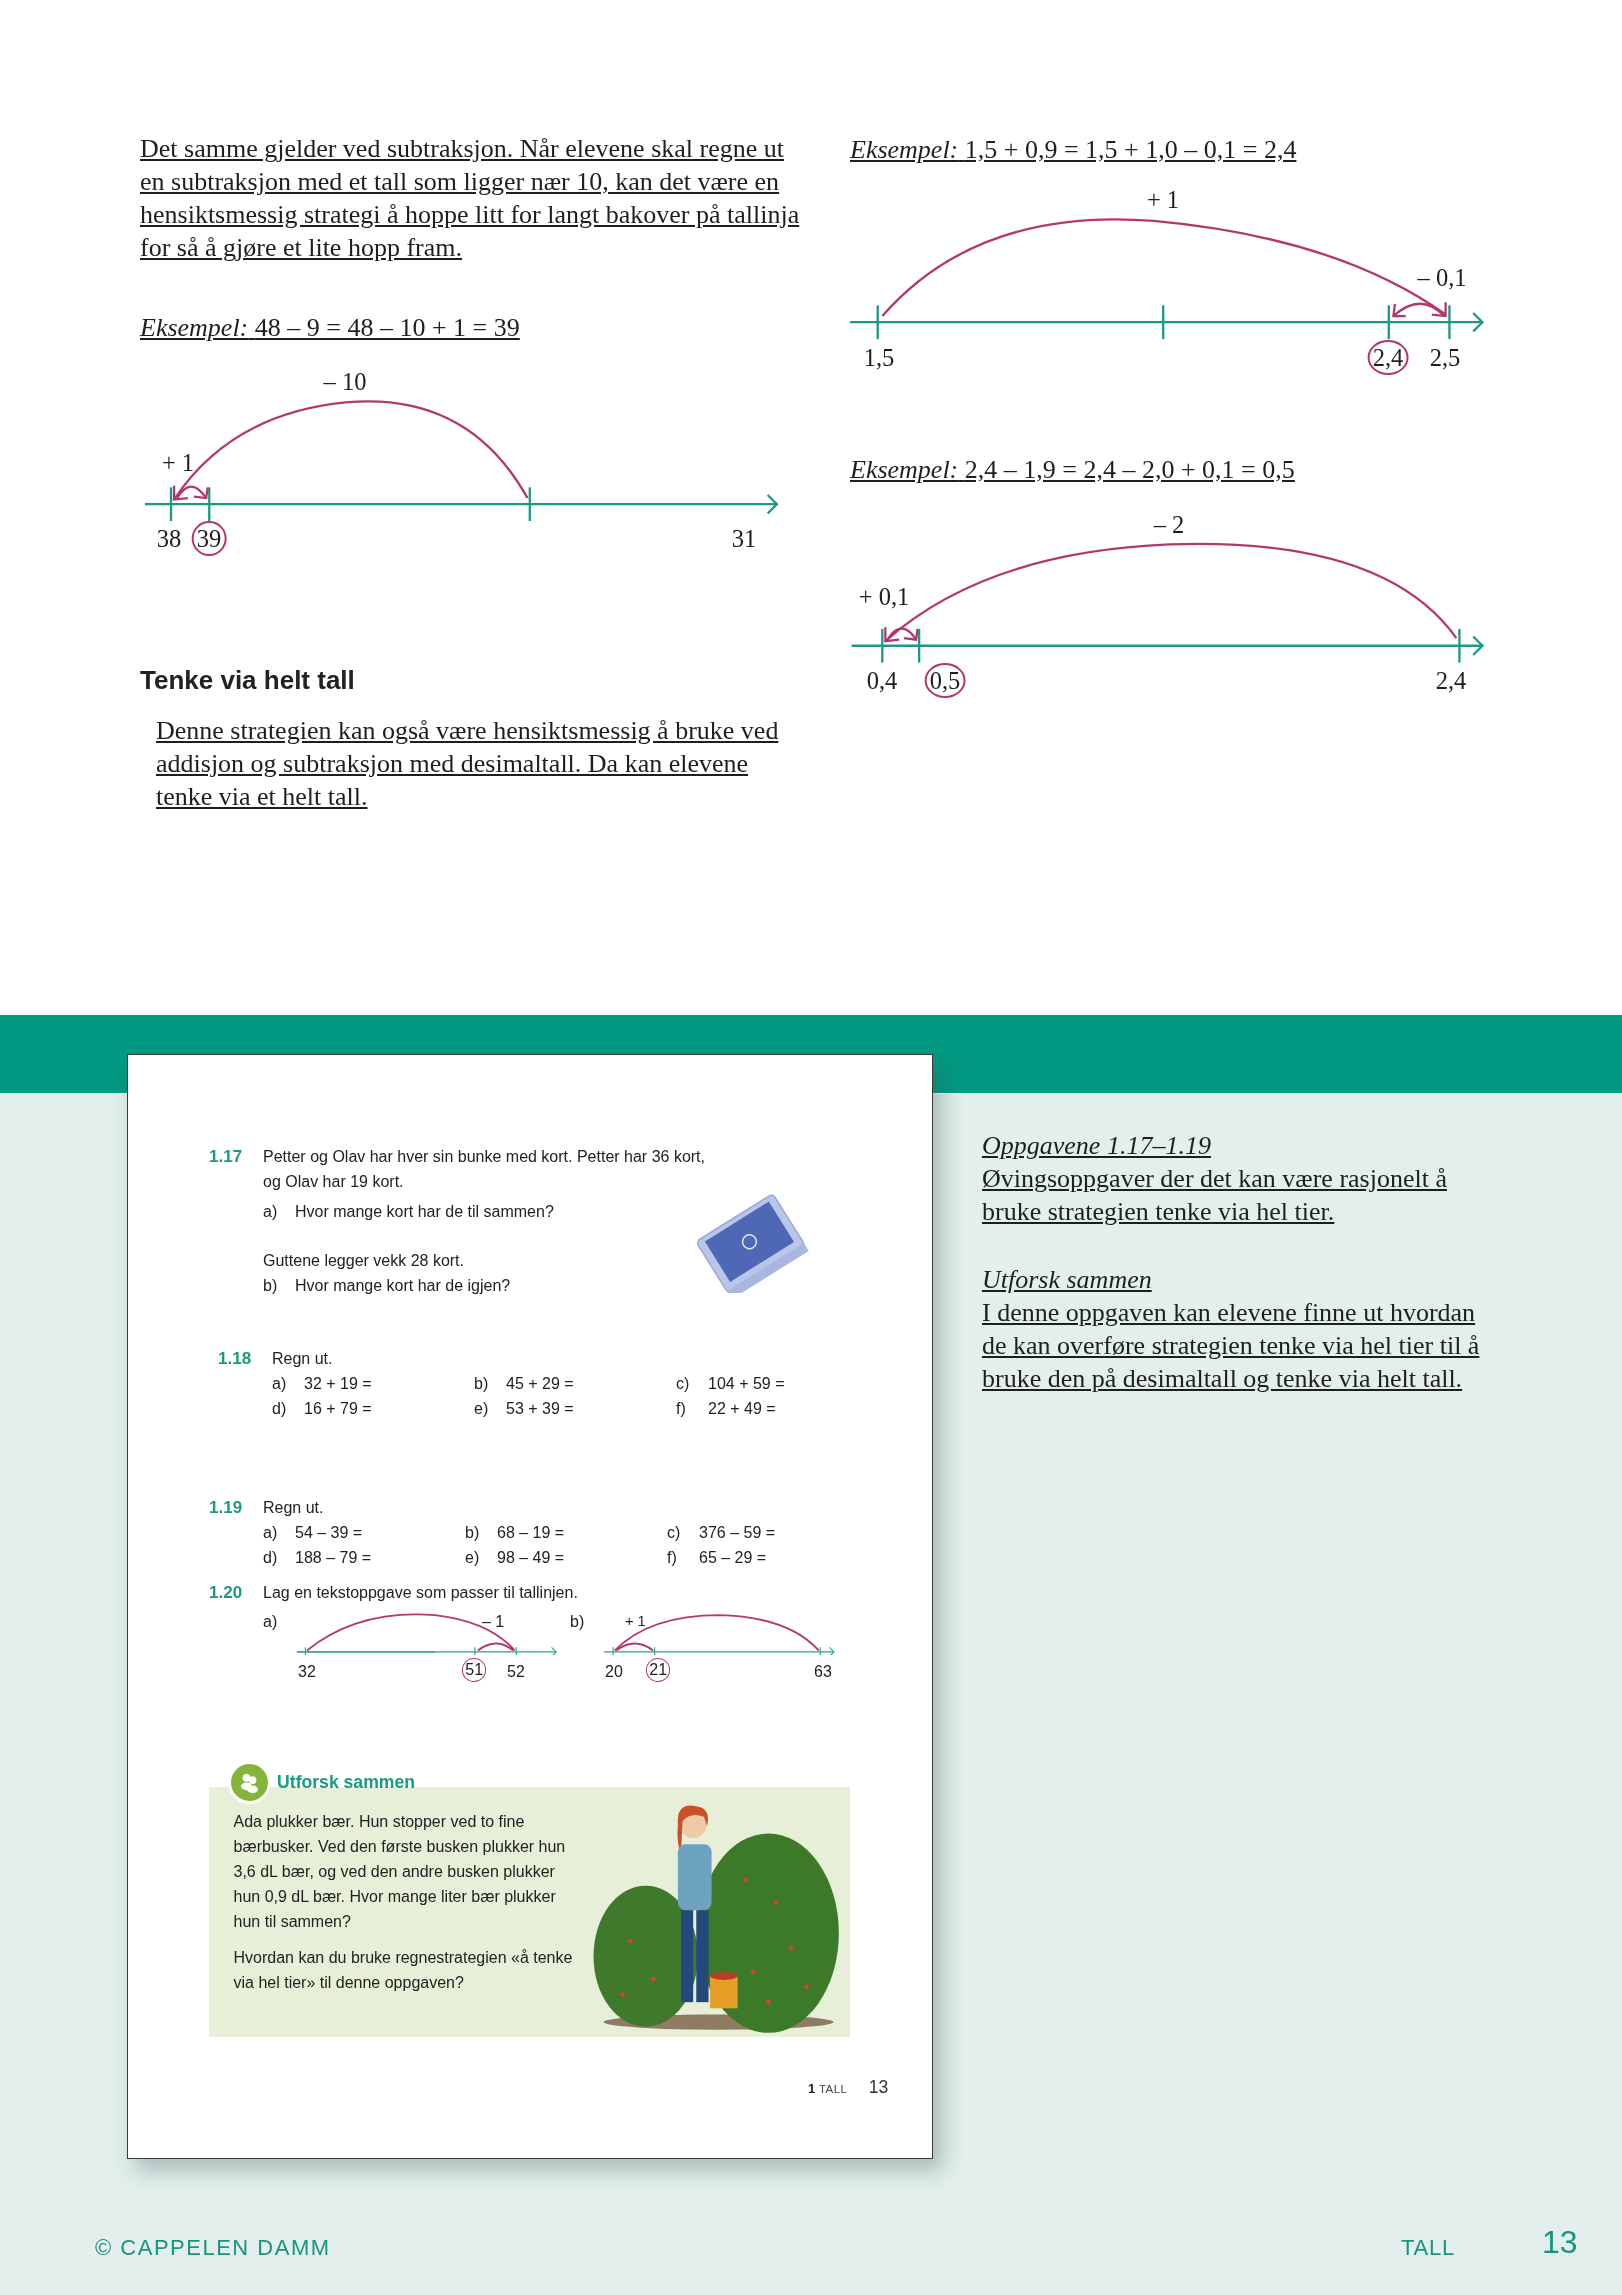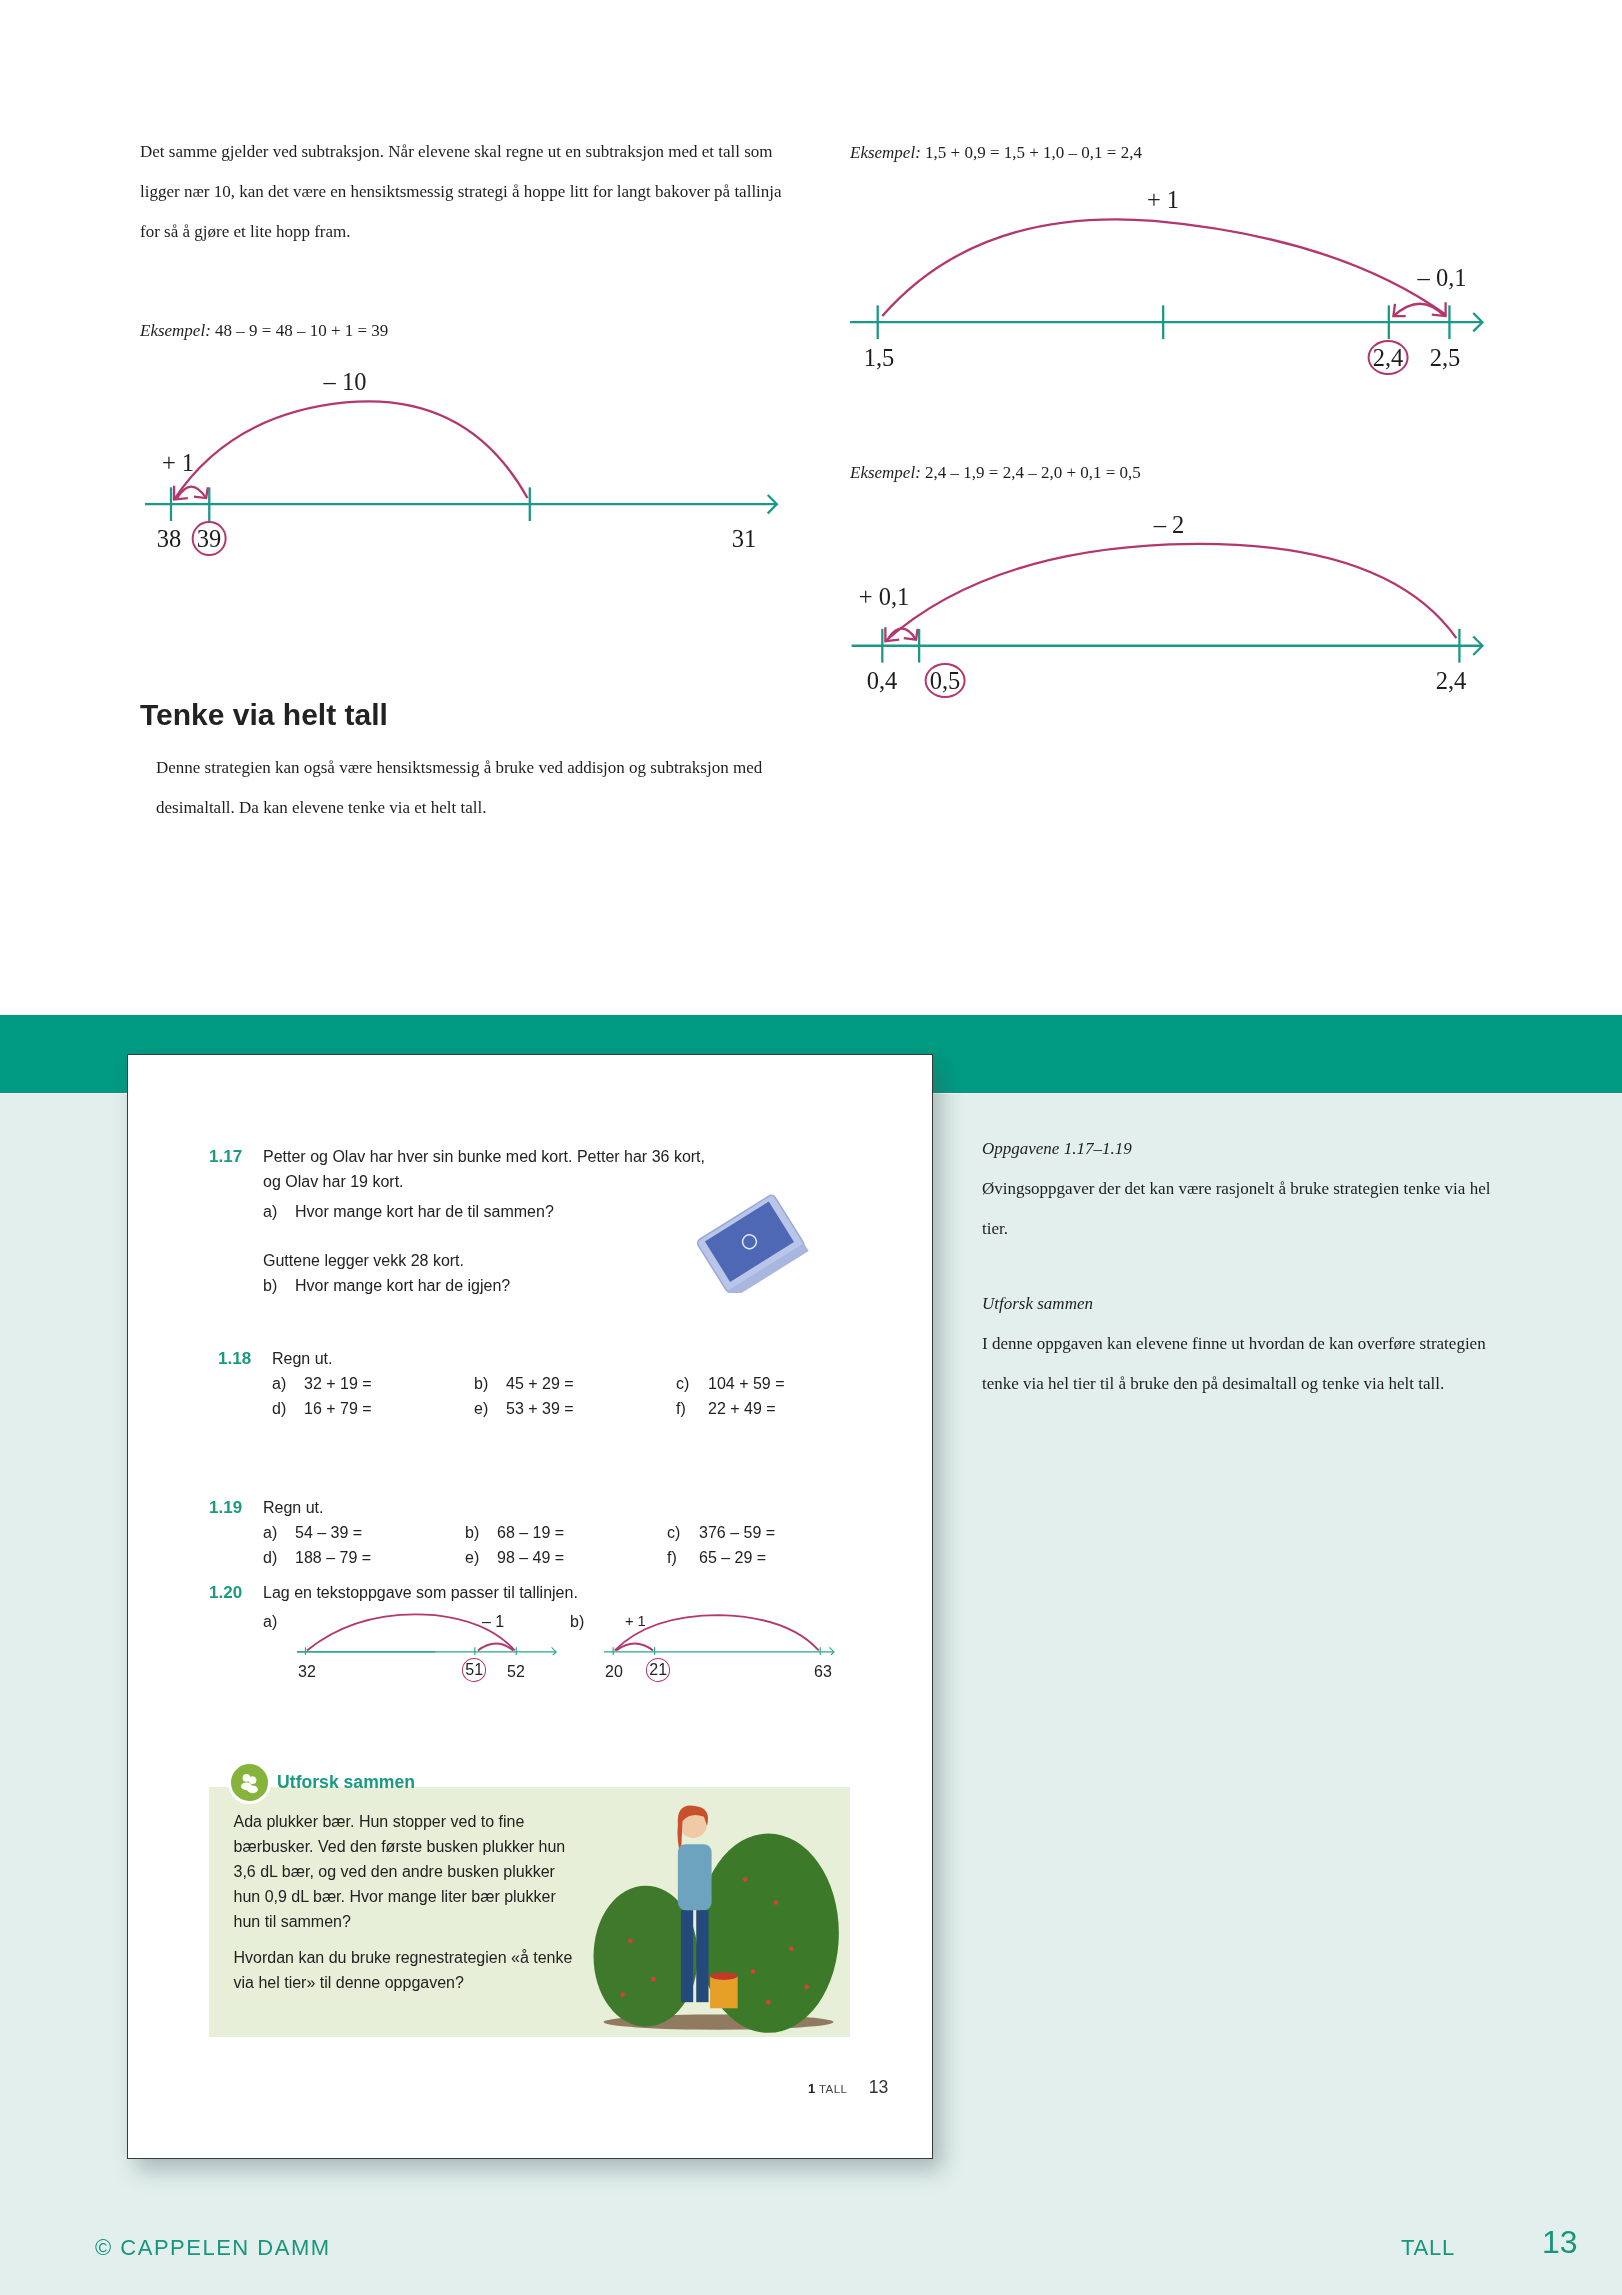--- a/index.html
+++ b/index.html
@@ -4,28 +4,28 @@
 <style>
   html, body { margin: 0; padding: 0; }
   body {
     width: 1623px; height: 2295px; position: relative; overflow: hidden;
     background: #ffffff;
     font-family: "Liberation Serif", "DejaVu Serif", serif;
     color: #1e1e1e;
   }
   .abs { position: absolute; }
   .serif { font-family: "Liberation Serif", "DejaVu Serif", serif; }
-  .body-text { font-size: 17px; line-height: 40px; }
+  .body-text { font-size: 26px; line-height: 33px; text-decoration: underline; }
   .em { font-style: italic; }
 
   
   #intro { left: 140px; top: 132px; width: 660px; }
   #ex1-eq { left: 140px; top: 311px; width: 660px; }
   #helt-block { left: 140px; top: 663px; width: 660px; }
-  #helt-title { font-family: "Liberation Sans", "DejaVu Sans", sans-serif; font-weight: 700; font-size: 30px; line-height: 35px; color: #222; margin-top: 34px; }
+  #helt-title { font-family: "Liberation Sans", "DejaVu Sans", sans-serif; font-weight: 700; font-size: 26px; line-height: 35px; color: #222; }
 
   #ex2-eq { left: 850px; top: 133px; width: 690px; }
   #ex3-eq { left: 850px; top: 453px; width: 690px; }
 
   .nl-label { font-size: 24.5px; position: absolute; transform: translateX(-50%); white-space: nowrap; }
   .nl-circle { border: 2.3px solid #b3376e; border-radius: 50%; padding: 1.5px 3.1px; }
 
   
   #banner { left: 0; top: 1015px; width: 1623px; height: 78px; background: #009a82; }
   #lower-bg { left: 0; top: 1094px; width: 1623px; height: 1202px; background: #e2efec; }

